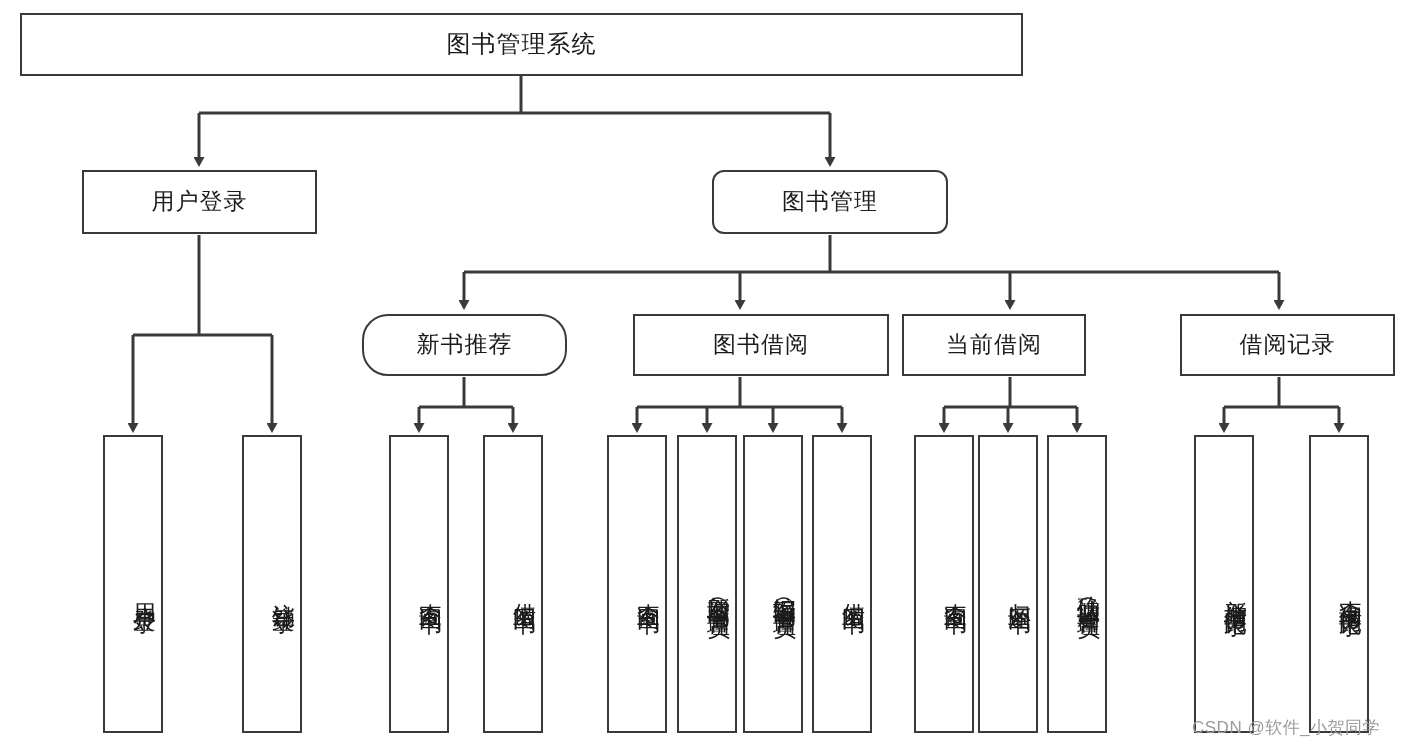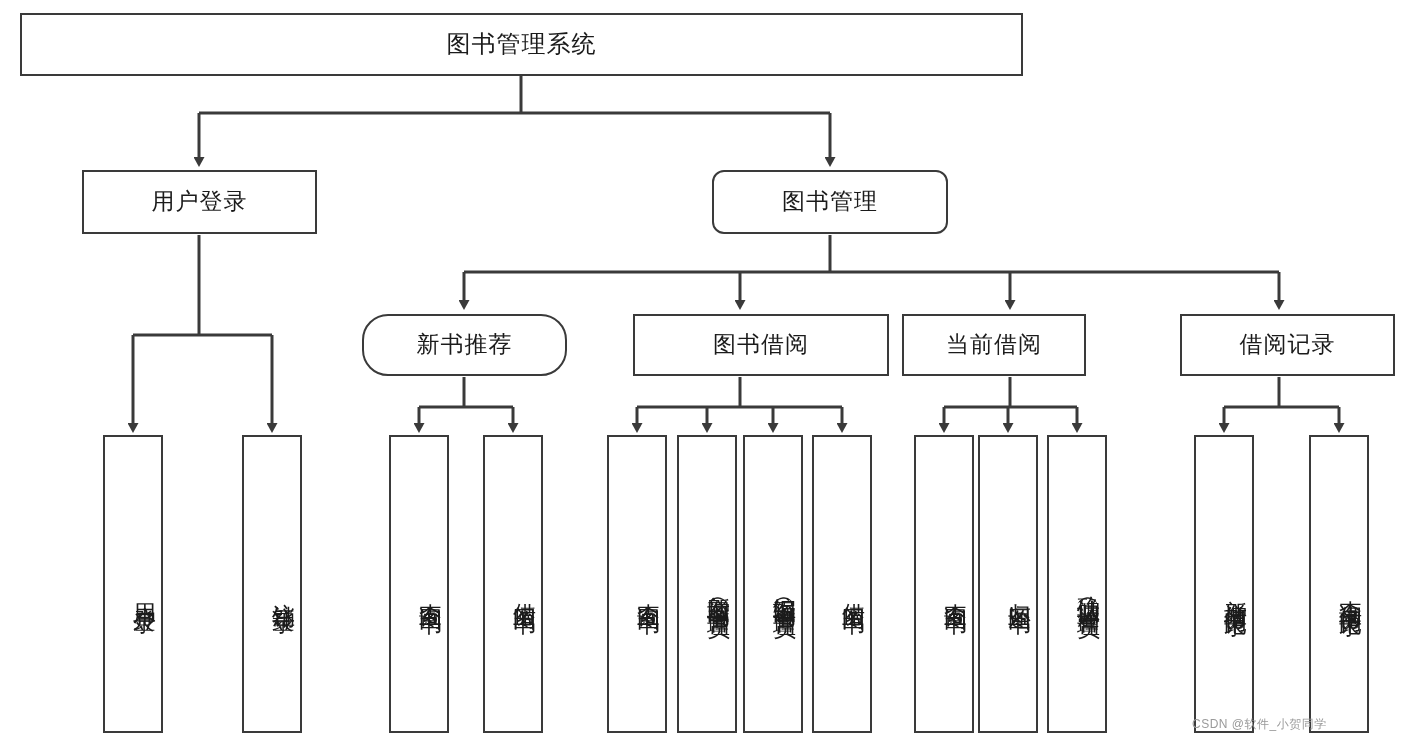--- a/index.html
+++ b/index.html
@@ -44,21 +44,21 @@
     letter-spacing:3px;
     padding-top:14px;
     align-items:flex-start;
     justify-content:center;
   }
   .node.root{
     font-size:24px;
   }
   .watermark{
     position:absolute;
-    font-size:12px;
+    font-size:17px;
     color:#9a9a9a;
     letter-spacing:0.5px;
     white-space:nowrap;
     font-family:"Liberation Sans","DejaVu Sans",sans-serif;
   }
 </style>
 </head>
 <body>
 
 <div id="canvas">

